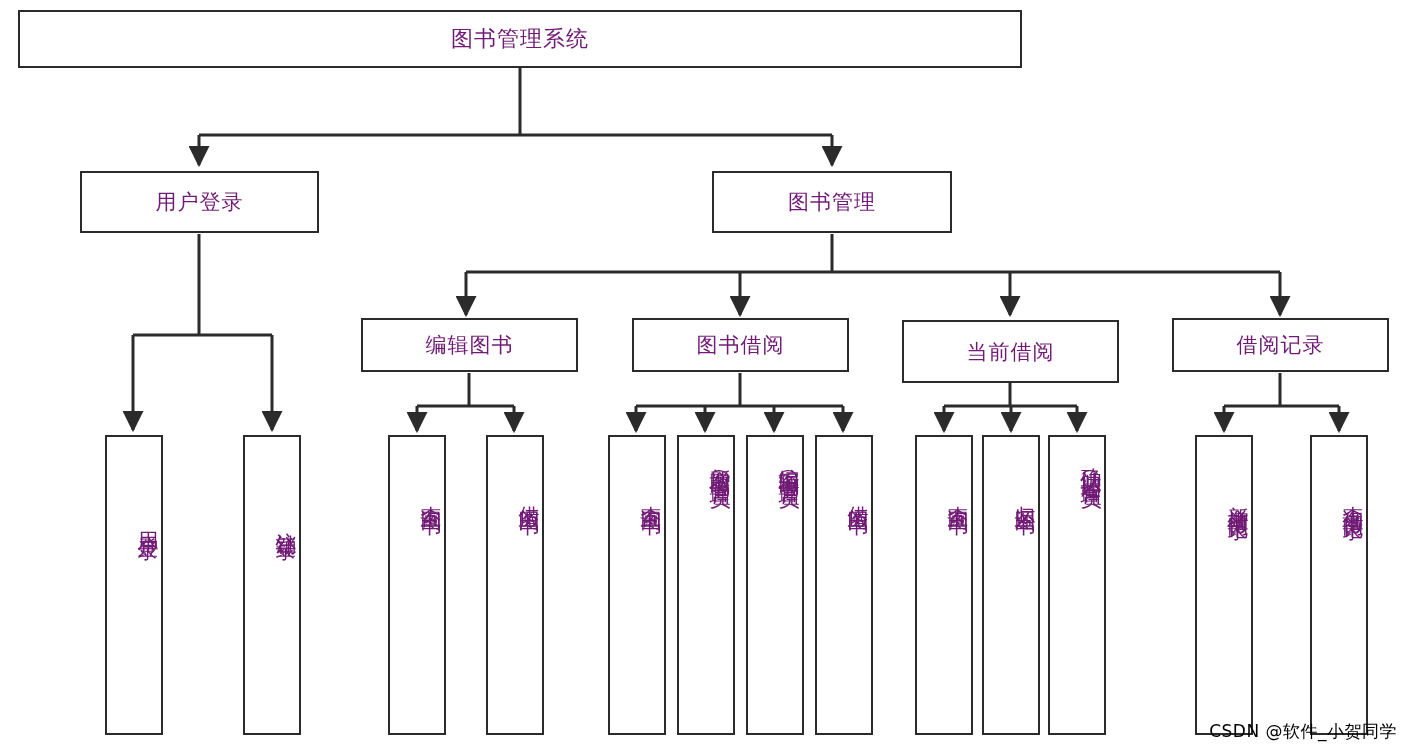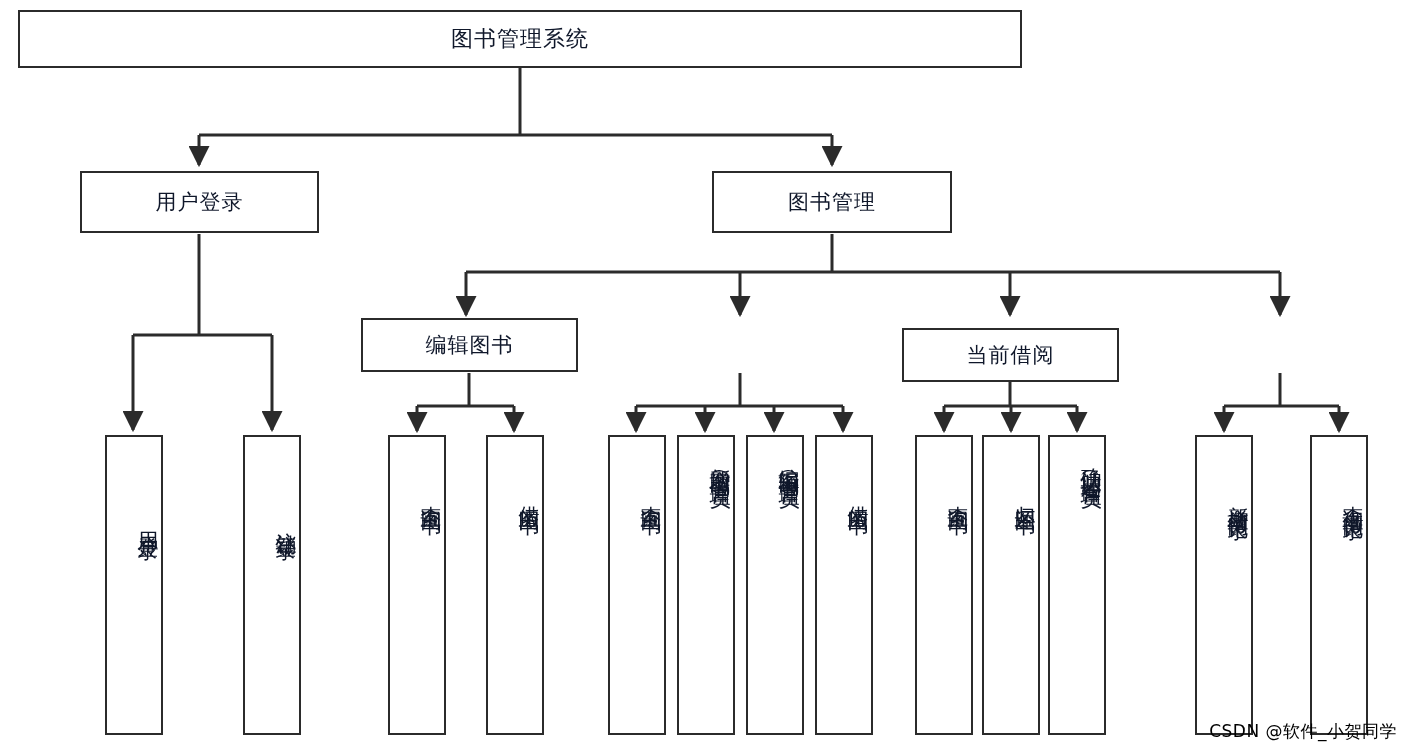--- a/index.html
+++ b/index.html
@@ -25,21 +25,21 @@
     height: 747px;
   }
   .node {
     position: absolute;
     box-sizing: border-box;
     background: #ffffff;
     border: 2px solid #2b2b2b;
     display: flex;
     align-items: center;
     justify-content: center;
-    color: #0f172a;
+    color: #701a75;
   }
   .node-h {
     font-size: 21px;
     letter-spacing: 1px;
     white-space: nowrap;
   }
   .node-root {
     font-size: 22px;
   }
   .node-v {
@@ -126,22 +126,28 @@
   <div class="node node-h" style="left:80px; top:171px; width:239px; height:62px;">
     <span>用户登录</span>
   </div>
   <div class="node node-h" style="left:712px; top:171px; width:240px; height:62px;">
     <span>图书管理</span>
   </div>
 
   <div class="node node-h" style="left:361px; top:318px; width:217px; height:54px;">
     <span>编辑图书</span>
   </div>
-  <div class="node node-h" style="left:902px; top:328px; width:217px; height:54px;">
+  <div class="node node-h" style="left:632px; top:318px; width:217px; height:54px;">
+    <span>图书借阅</span>
+  </div>
+  <div class="node node-h" style="left:902px; top:320px; width:217px; height:63px;">
     <span>当前借阅</span>
+  </div>
+  <div class="node node-h" style="left:1172px; top:318px; width:217px; height:54px;">
+    <span>借阅记录</span>
   </div>
 
   <div class="node node-v pad-low" style="left:105px; top:435px; width:58px; height:300px;">
     <span>用户登录</span>
   </div>
   <div class="node node-v pad-low" style="left:243px; top:435px; width:58px; height:300px;">
     <span>注销登录</span>
   </div>
 
   <div class="node node-v pad-mid" style="left:388px; top:435px; width:58px; height:300px;">

